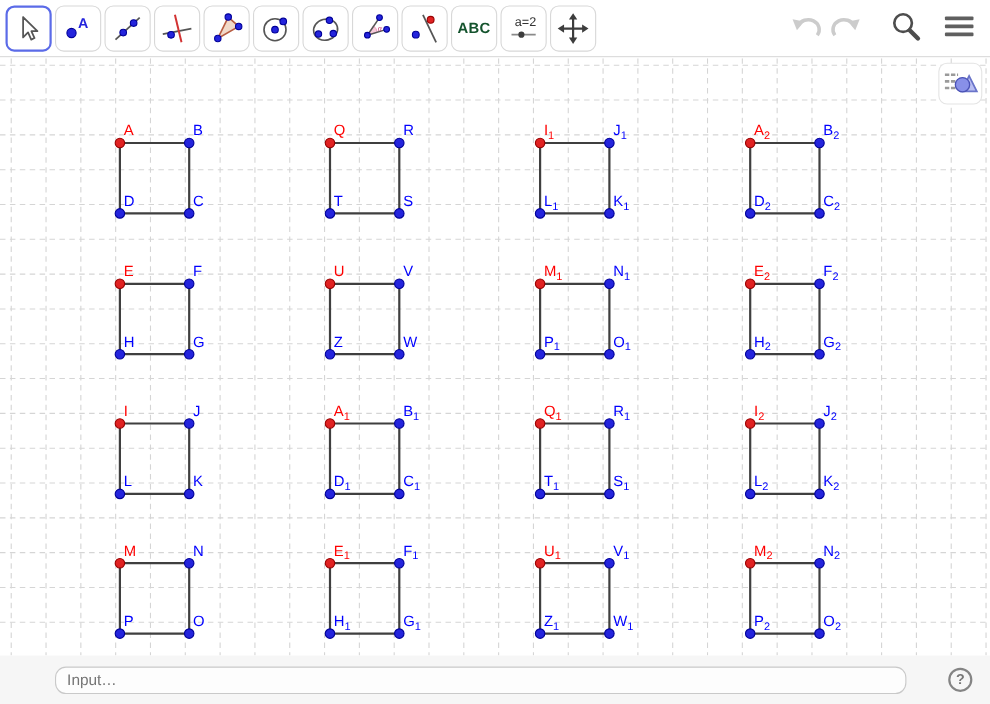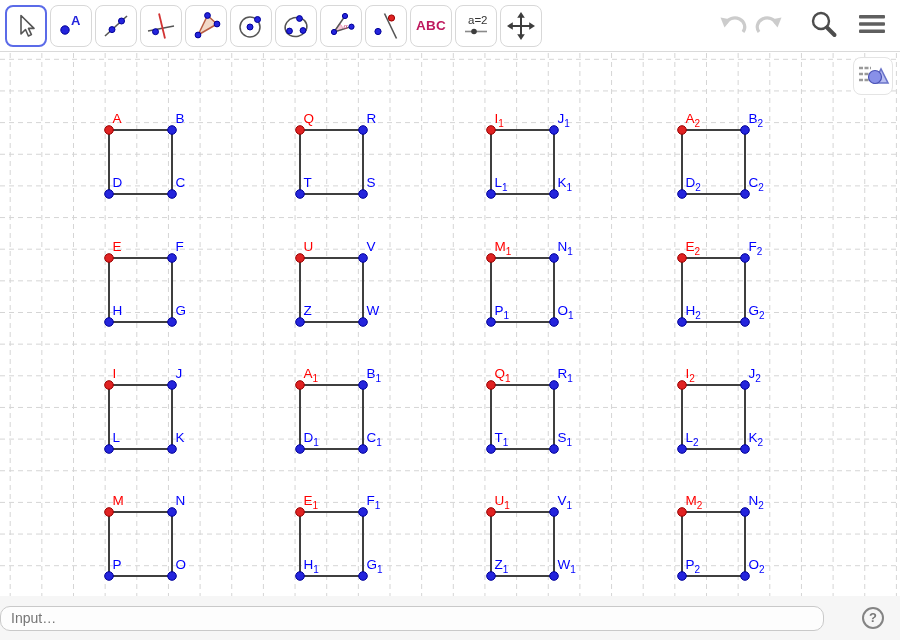--- a/index.html
+++ b/index.html
@@ -15,21 +15,21 @@
   }
   .tools { display: flex; align-items: center; gap: 3px; }
   .tool {
     width: 42px; height: 42px; background: #fff;
     border: 1px solid #d8d8d8; border-radius: 8px;
     display: flex; align-items: center; justify-content: center;
     cursor: pointer; padding: 0;
   }
   .tool.selected { border: 2.5px solid #5b6be8; }
   .tool svg { display: block; }
-  .abc-label { font-size: 13.5px; font-weight: bold; color: #be185d; letter-spacing: .3px; }
+  .abc-label { font-size: 13.5px; font-weight: bold; color: #14532d; letter-spacing: .3px; }
 
   .toolbar-right { margin-left: auto; display: flex; align-items: center; padding-right: 14px; }
   .icon-btn { background: none; border: none; padding: 0; cursor: pointer; display: flex; align-items: center; }
   .icon-btn.disabled { cursor: default; }
   .btn-undo { margin-right: 6px; }
   .btn-search { margin-left: 22px; }
   .btn-menu { margin-left: 20px; }
 
   
   .graphics { position: absolute; top: 53px; left: 0; width: 900px; height: 543px; background: #fff; }
@@ -39,21 +39,21 @@
     position: absolute; top: 57px; left: 853px; width: 40px; height: 38px;
     background: #fff; border: 1px solid #e4e4e4; border-radius: 8px;
     display: flex; align-items: center; justify-content: center;
     cursor: pointer; z-index: 4;
   }
 
   
   .input-bar {
     position: absolute; left: 0; right: 0; bottom: 0; height: 44px;
     background: #f6f6f6; display: flex; align-items: center;
-    padding-right: 10px; z-index: 5; gap: 24px;
+    padding-left: 50px; padding-right: 10px; z-index: 5; gap: 24px;
   }
   .algebra-input {
     flex: 1; height: 25px; border: 1px solid #c9c9c9; border-radius: 10px;
     background: #fdfdfd; padding: 0 10px; font-size: 14px;
     font-family: "Liberation Sans", sans-serif; color: #444; outline: none;
   }
   .algebra-input::placeholder { color: #757575; }
   .help-btn {
     width: 22px; height: 22px; margin-left: 14px; margin-right: 6px;
     border: 2px solid #848484; border-radius: 50%; background: none;

